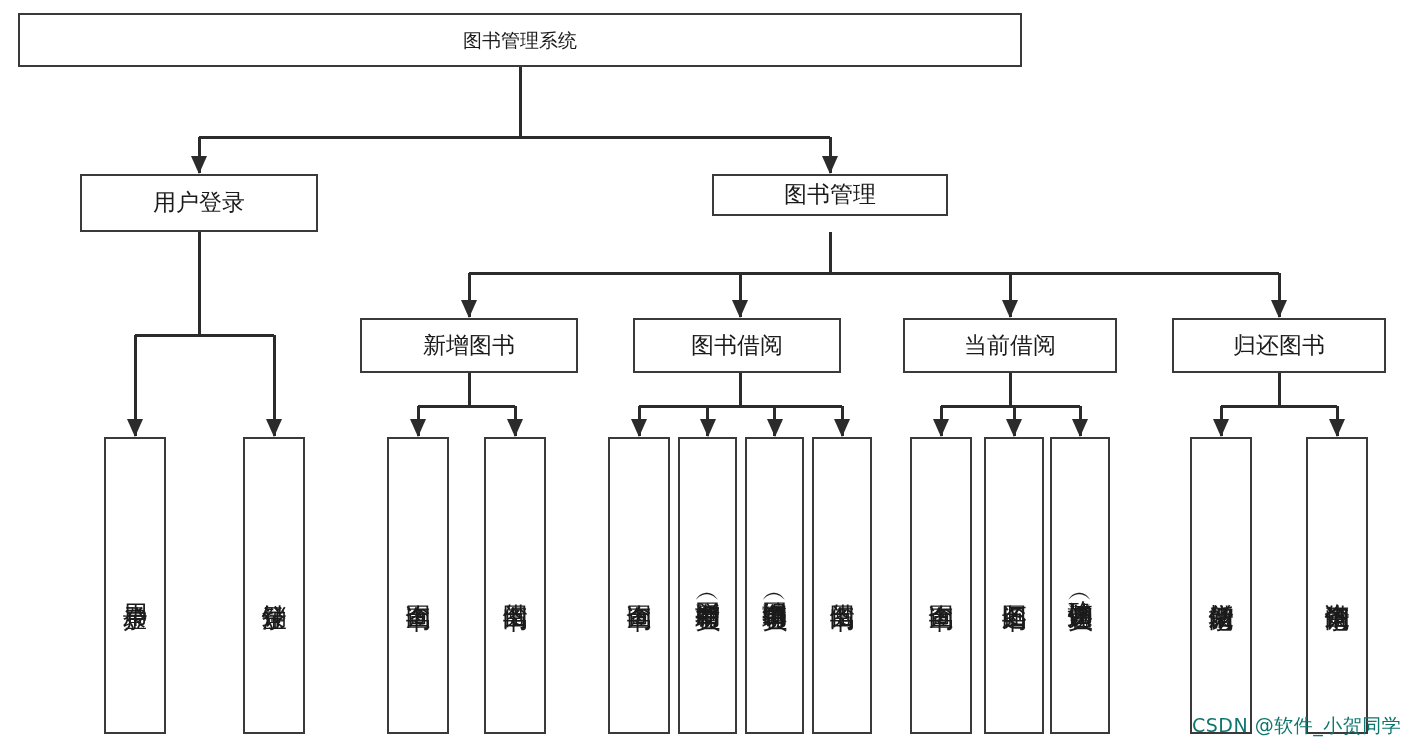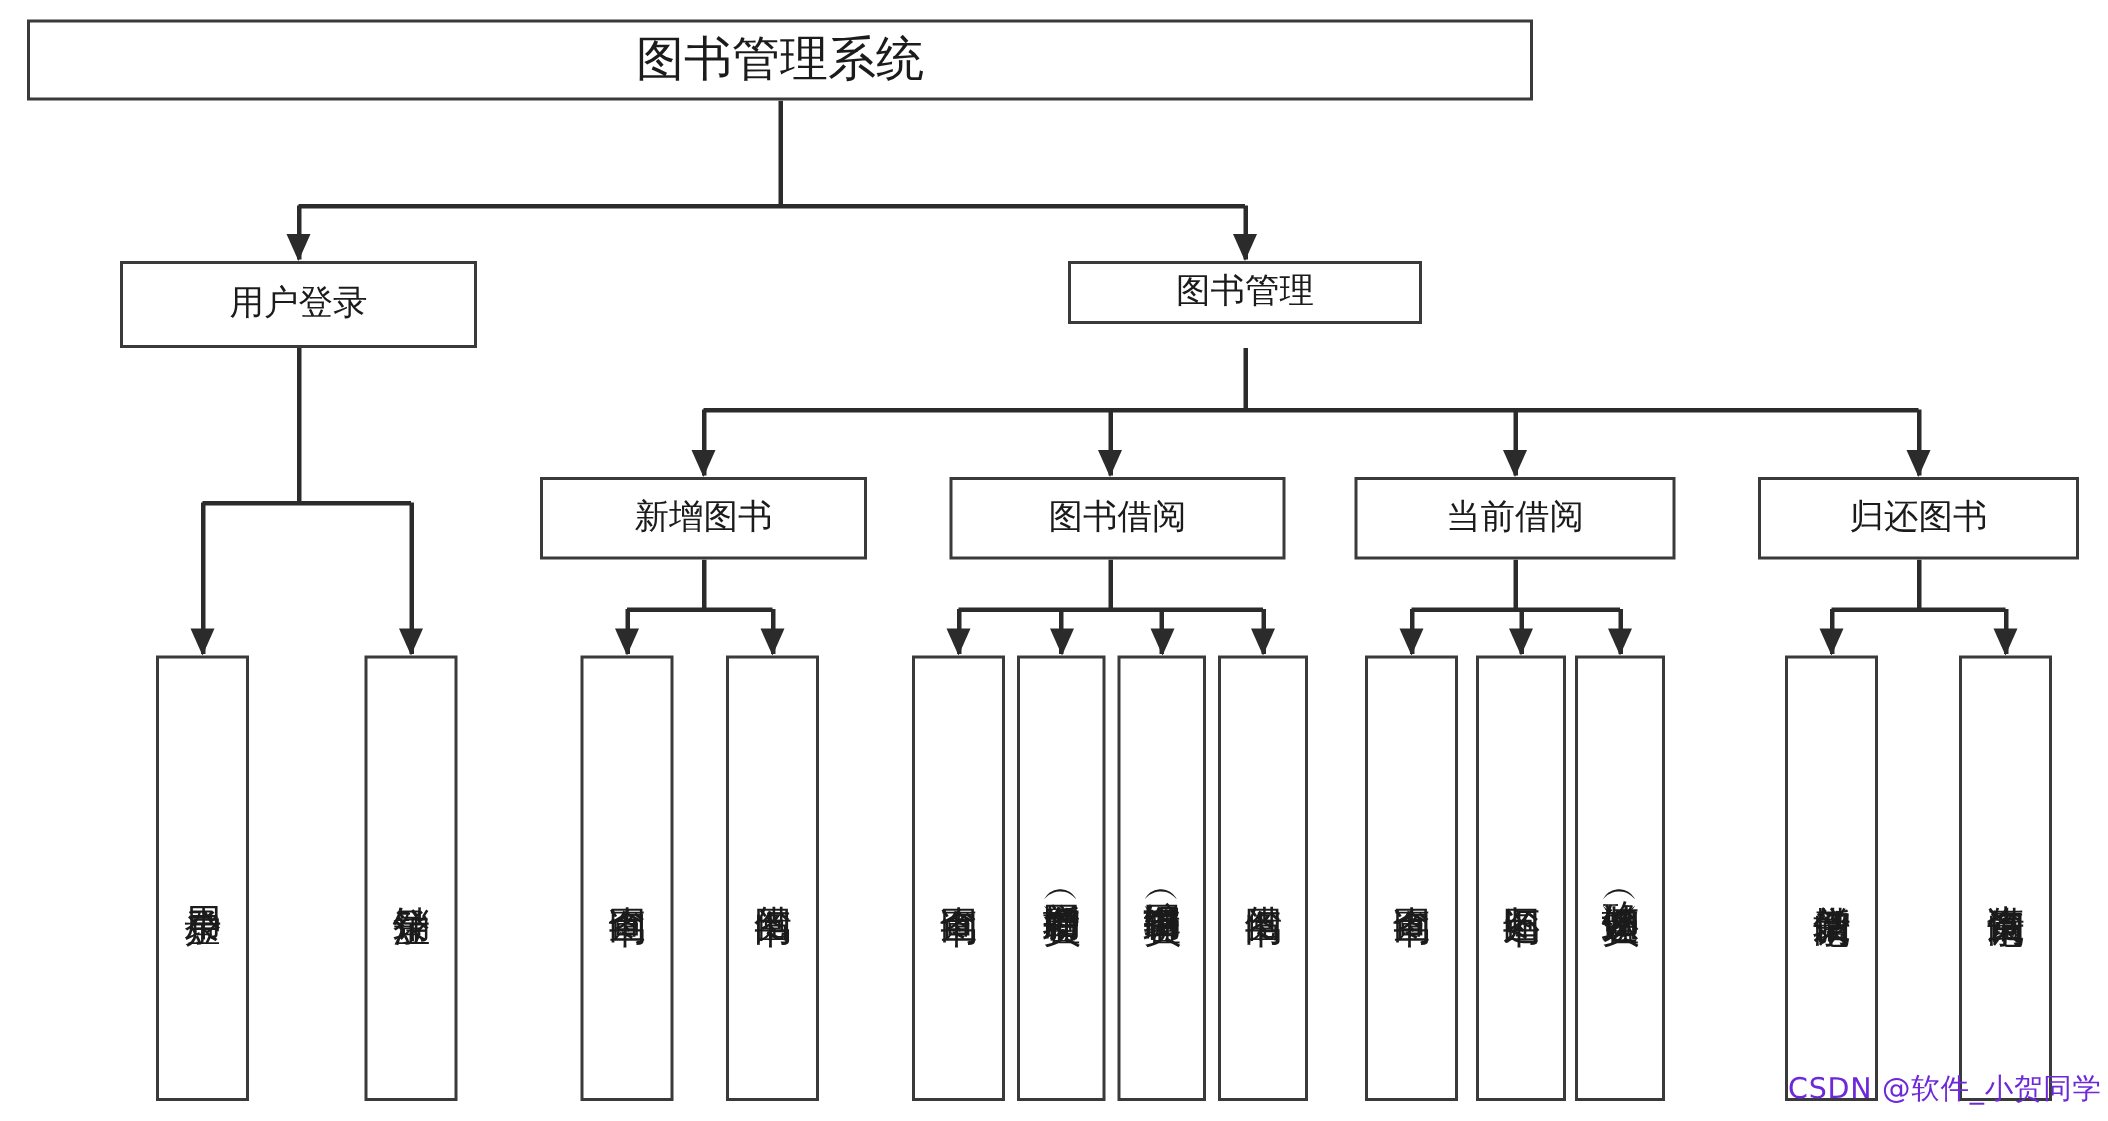--- a/index.html
+++ b/index.html
@@ -27,21 +27,21 @@
     align-items: center;
     justify-content: center;
     color: #1b1b1b;
     line-height: 1.18;
     text-align: center;
   }
   .node.horiz {
     font-size: 23px;
   }
   .node.root {
-    font-size: 32px;
+    font-size: 19px;
   }
   .node.vert {
     writing-mode: vertical-rl;
     text-orientation: upright;
     font-size: 25px;
     letter-spacing: 1px;
     padding-top: 4px;
     padding-bottom: 4px;
   }
   .node.vert .label {
@@ -58,21 +58,21 @@
   .arrow {
     position: absolute;
     width: 0;
     height: 0;
     border-left: 8px solid transparent;
     border-right: 8px solid transparent;
     border-top: 18px solid #2b2b2b;
   }
   .watermark {
     position: absolute;
-    color: #6d28d9;
+    color: #0f766e;
     font-size: 19px;
     letter-spacing: 0.5px;
     white-space: nowrap;
     user-select: none;
   }
 </style>
 </head>
 <body>
 
 <div id="canvas">
@@ -137,21 +137,21 @@
       </div>
       <div class="node horiz lvl2" style="left: 80px; top: 174px; width: 238px; height: 58px;">
         <span class="label">用户登录</span>
       </div>
       <div class="node horiz lvl2" style="left: 712px; top: 174px; width: 236px; height: 42px;">
         <span class="label">图书管理</span>
       </div>
       <div class="node horiz lvl3" style="left: 360px; top: 318px; width: 218px; height: 55px;">
         <span class="label">新增图书</span>
       </div>
-      <div class="node horiz lvl3" style="left: 633px; top: 318px; width: 224px; height: 55px;">
+      <div class="node horiz lvl3" style="left: 633px; top: 318px; width: 208px; height: 55px;">
         <span class="label">图书借阅</span>
       </div>
       <div class="node horiz lvl3" style="left: 903px; top: 318px; width: 214px; height: 55px; justify-content: center;">
         <span class="label">当前借阅</span>
       </div>
       <div class="node horiz lvl3" style="left: 1172px; top: 318px; width: 214px; height: 55px;">
         <span class="label">归还图书</span>
       </div>
       <div class="node vert leaf" style="left: 104px; top: 437px; width: 62px; height: 297px;">
         <span class="label">用户登录</span>

